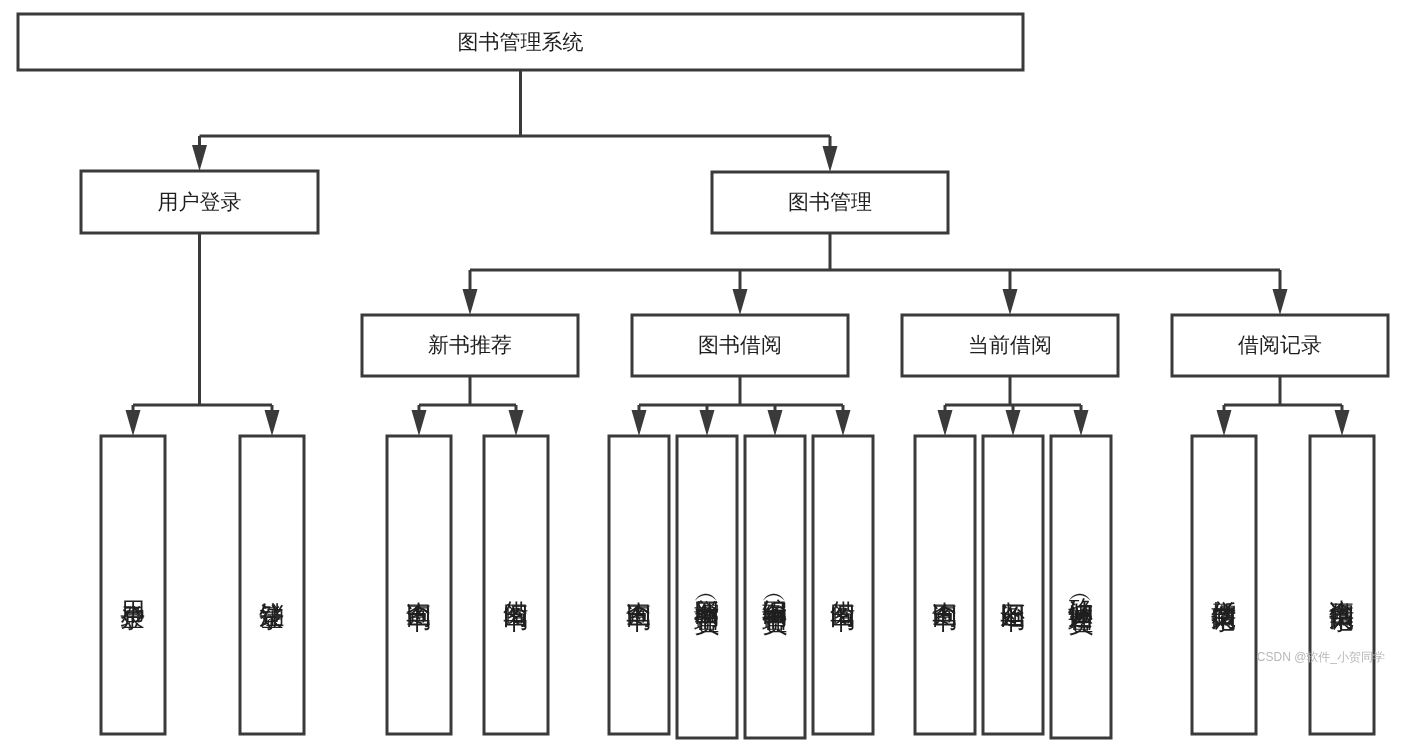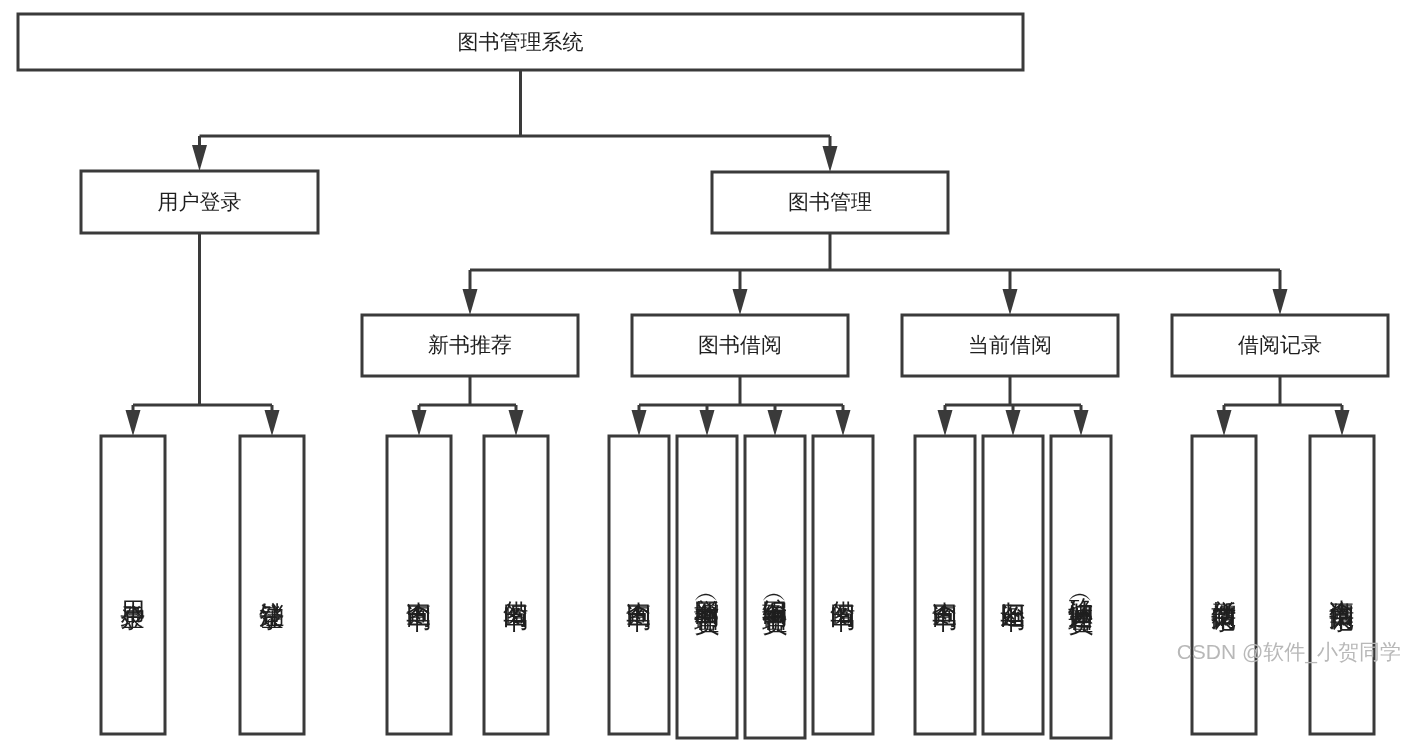--- a/index.html
+++ b/index.html
@@ -46,23 +46,23 @@
     font-family: "Liberation Sans", "DejaVu Sans", sans-serif;
     fill: #1f1f1f;
     text-anchor: middle;
     dominant-baseline: middle;
   }
   .node-label.horizontal {
     font-size: 21px;
   }
   .watermark {
     position: absolute;
-    right: 4px;
+    right: 20px;
     bottom: 6px;
-    font-size: 21px;
+    font-size: 12px;
     color: #b8b8b8;
     font-family: "Liberation Sans", "DejaVu Sans", sans-serif;
     white-space: nowrap;
     pointer-events: none;
   }
 </style>
 </head>
 <body>
 
 <div id="diagram-root">

